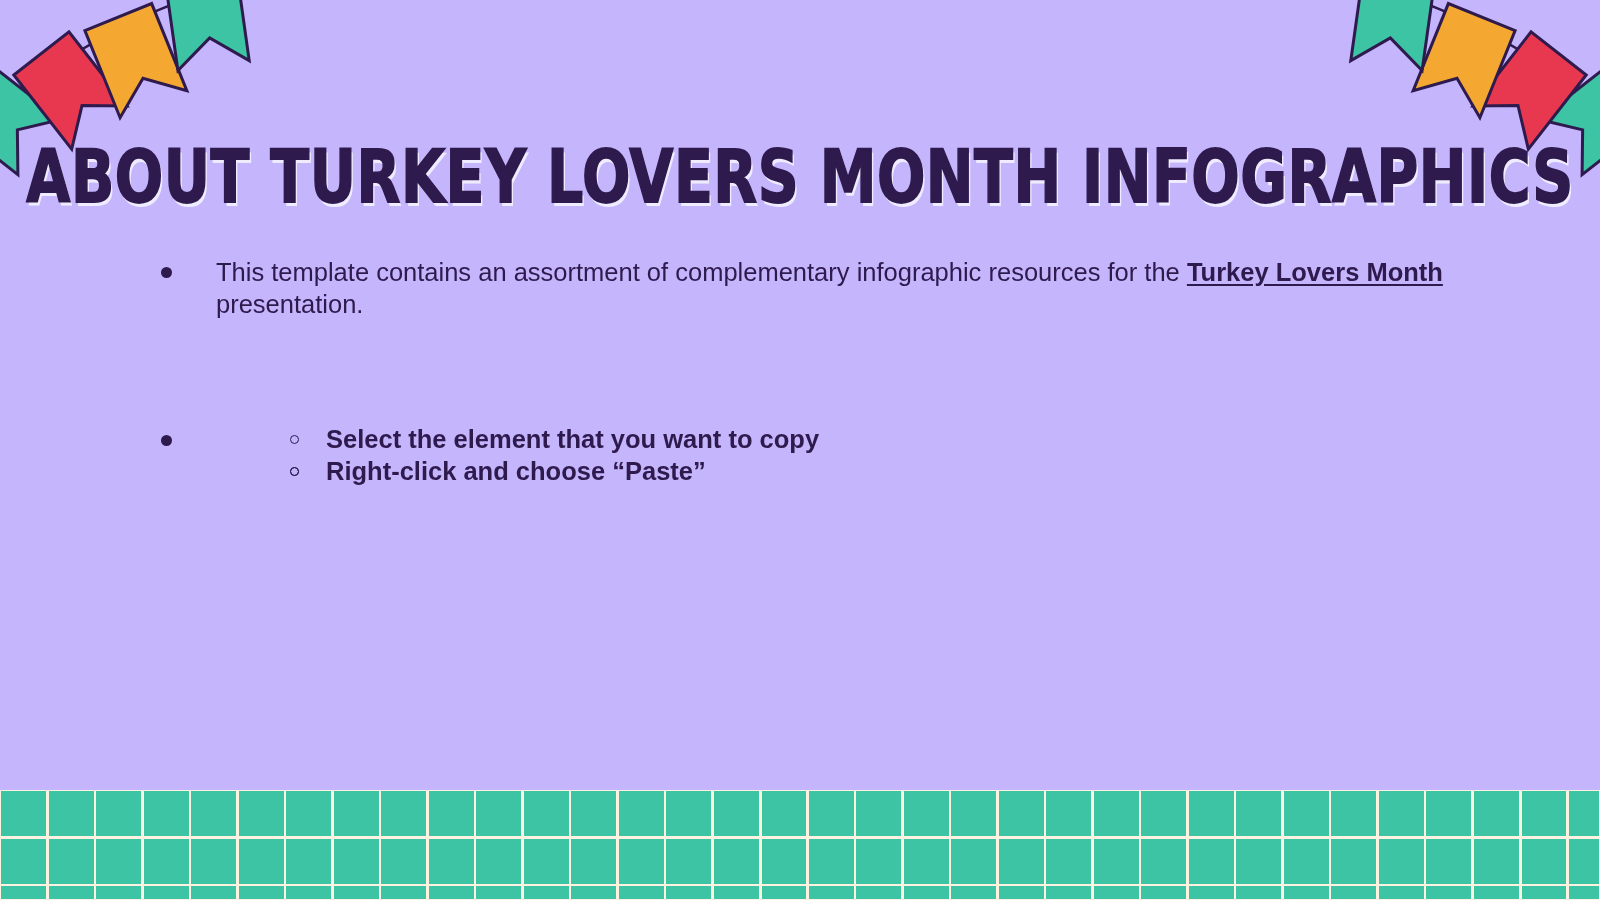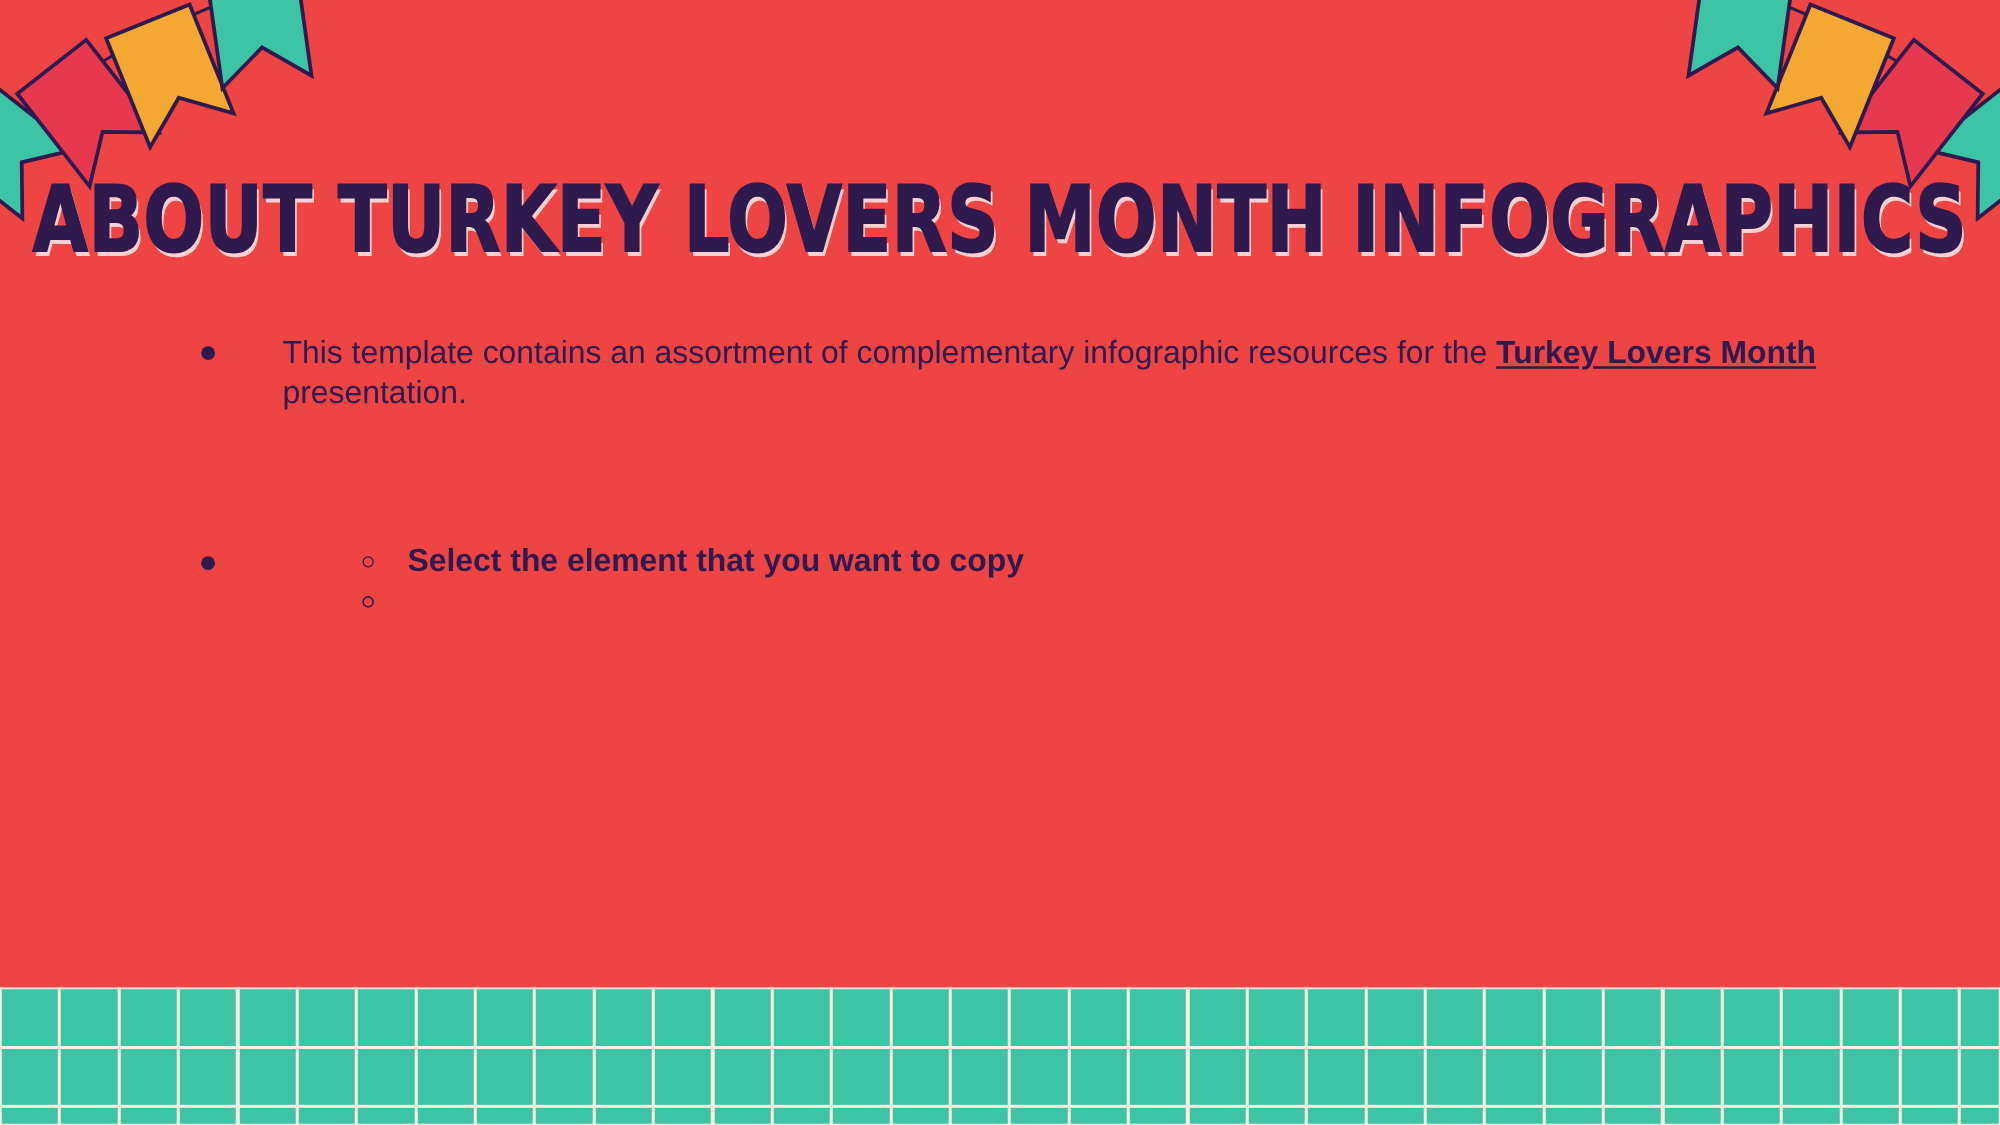--- a/index.html
+++ b/index.html
@@ -10,21 +10,21 @@
     overflow: hidden;
   }
   body {
     font-family: "Liberation Sans", sans-serif;
     background: #fdf1e0;
     position: relative;
   }
   .slide {
     position: absolute;
     inset: 0;
-    background: #ef4444;
+    background: #c4b5fd;
     overflow: hidden;
   }
 
   
   .bunting {
     position: absolute;
     top: 0;
     width: 300px;
     height: 200px;
     pointer-events: none;
@@ -74,21 +74,21 @@
   ul.level1 > li + li { margin-top: 104px; }
   ul.level1 > li > .dot {
     position: absolute;
     left: 9px;
     top: 11px;
     width: 11px;
     height: 11px;
     border-radius: 50%;
     background: #2e1a4d;
   }
-  .para { margin: 14px; }
+  .para { margin: 4px; }
   .para b {
     font-weight: 700;
     text-decoration: underline;
     text-underline-offset: 3px;
   }
 
   ul.level2 {
     list-style: none;
     margin: 8px 0 0 0;
     padding: 0;
@@ -192,20 +192,21 @@
         <ul class="level2">
           <li>
             <span class="ring"></span>
             <span class="txt">Select the element that you want to copy</span>
           </li>
           <li>
             <span class="ring"></span>
           </li>
           <li>
             <span class="ring"></span>
+            <span class="txt">Right-click and choose “Paste”</span>
           </li>
         </ul>
       </li>
 
     </ul>
   </div>
 
   <div class="band"></div>
 
 </div>

